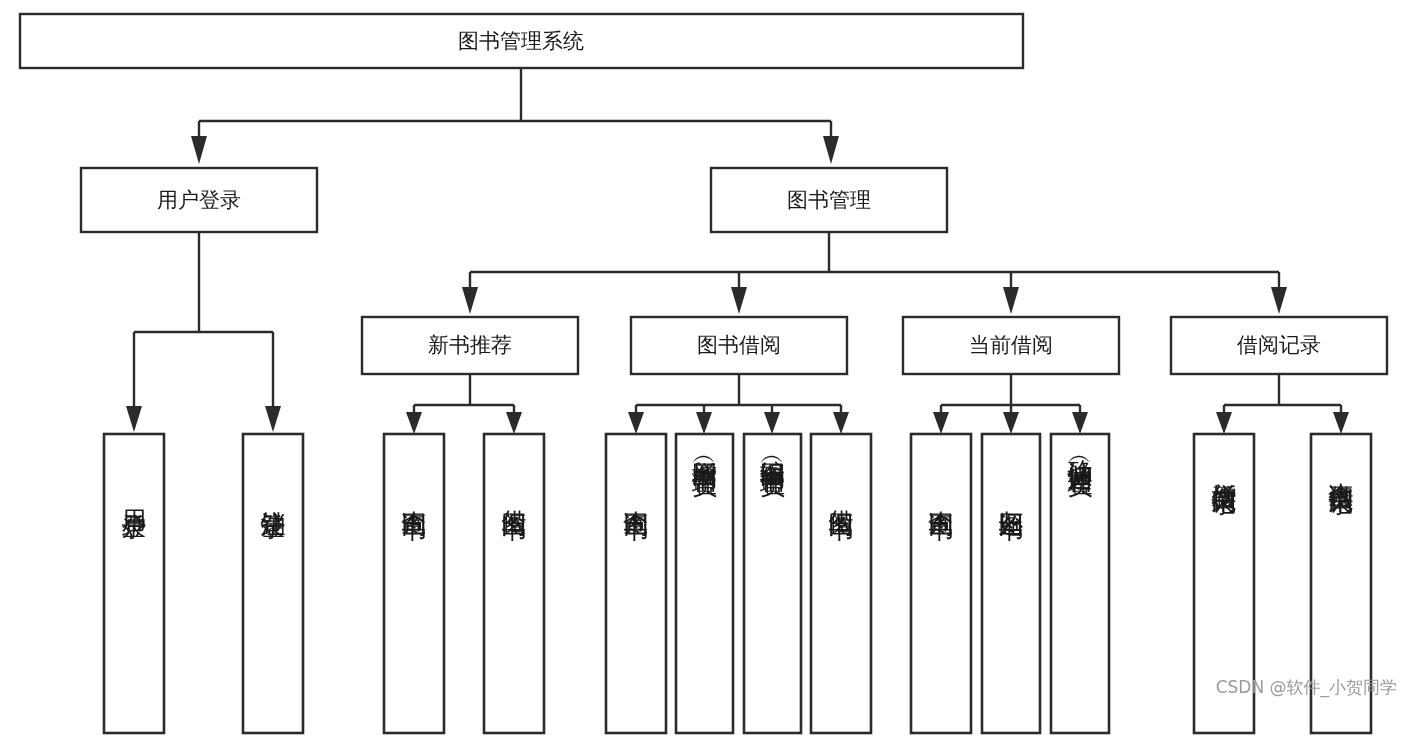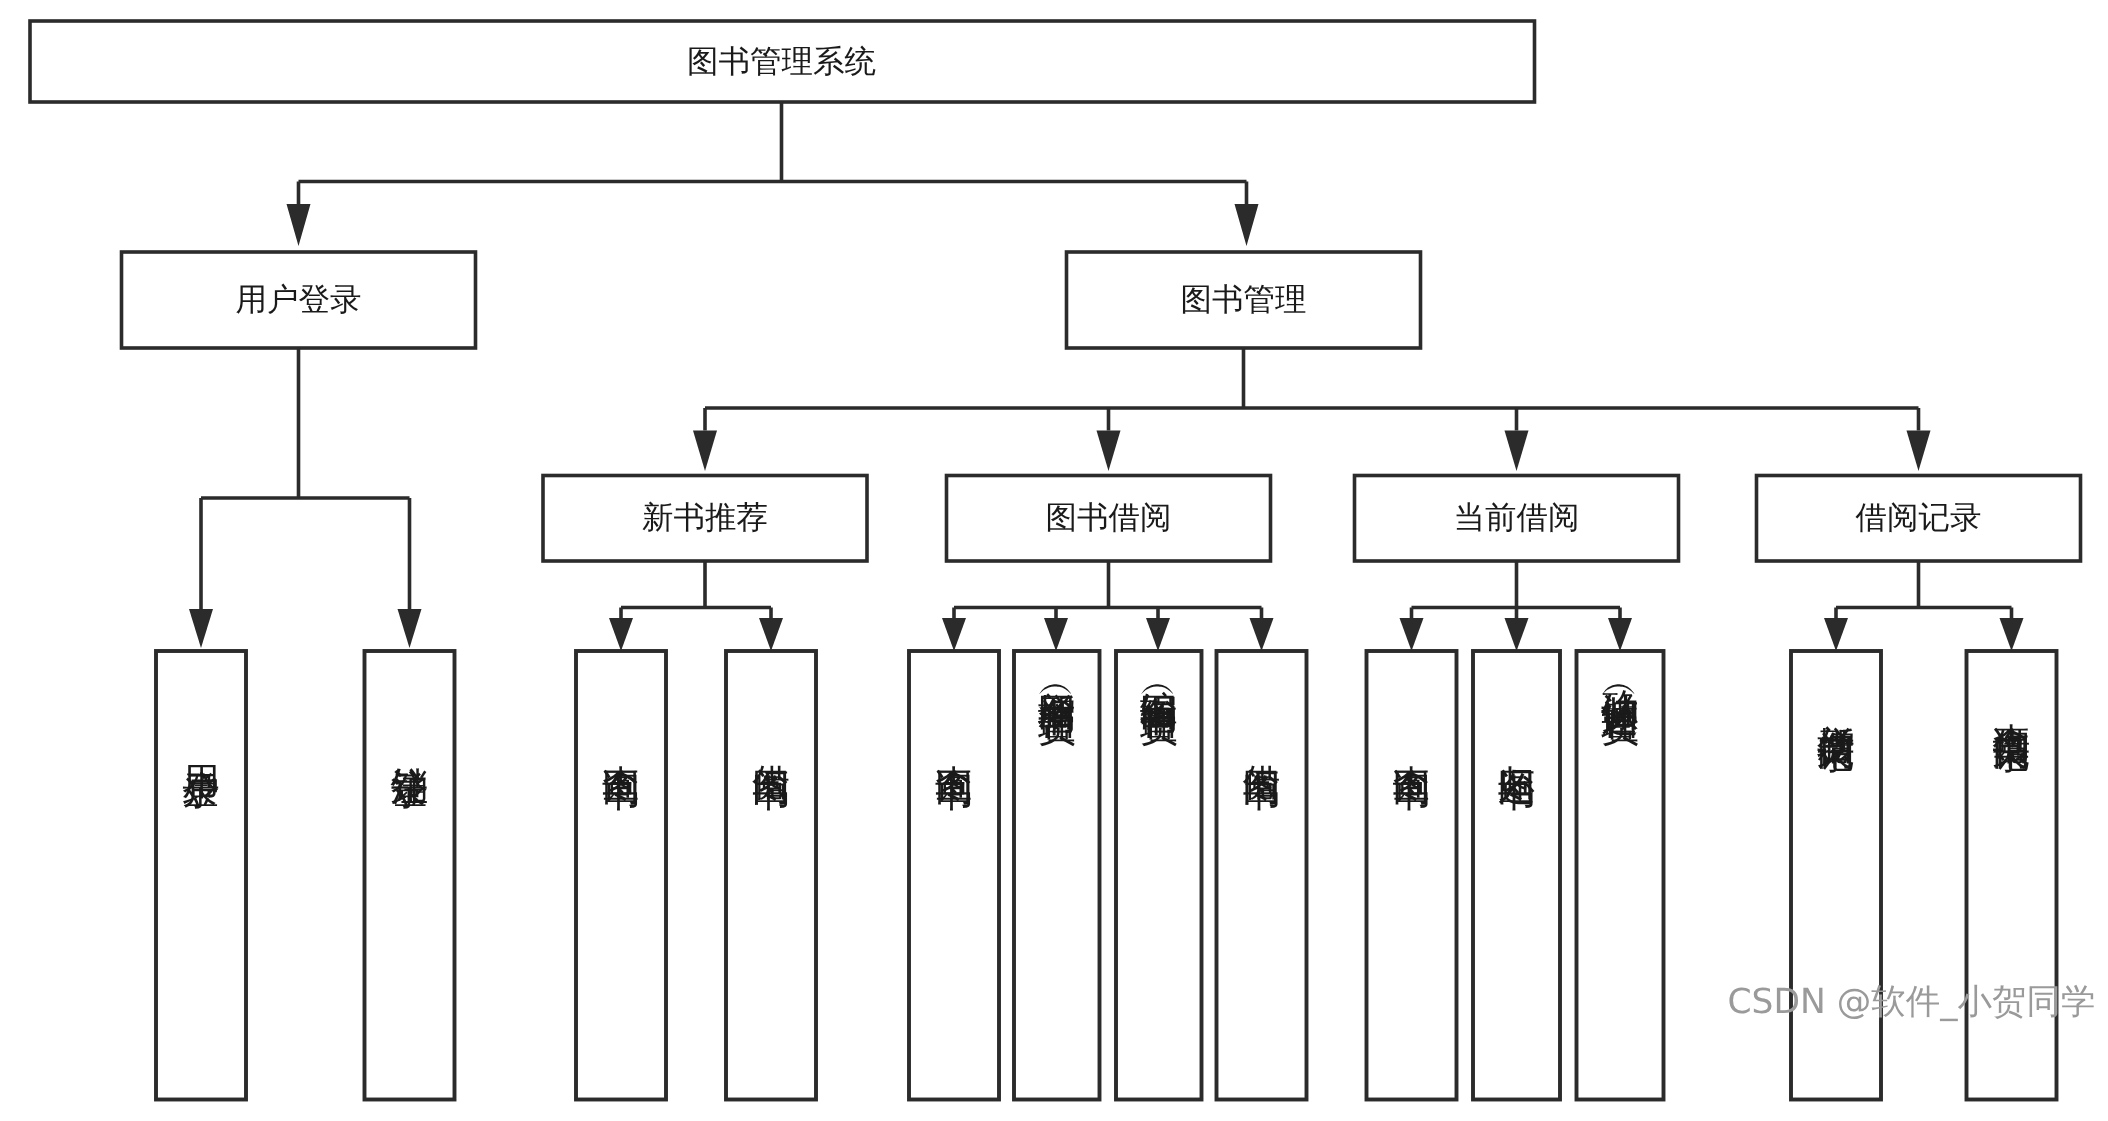--- a/index.html
+++ b/index.html
@@ -65,23 +65,23 @@
     font-family: "DejaVu Sans", "Liberation Sans", sans-serif;
     font-size: 25px;
     line-height: 1.08;
     letter-spacing: 2px;
     color: #1a1a1a;
     white-space: nowrap;
   }
   .watermark {
     position: absolute;
     right: 8px;
-    bottom: 22px;
-    font-family: "DejaVu Sans", "Liberation Sans", sans-serif;
-    font-size: 23px;
+    bottom: 6px;
+    font-family: "DejaVu Sans", "Liberation Sans", sans-serif;
+    font-size: 17px;
     color: #9a9a9a;
     white-space: nowrap;
   }
 </style>
 </head>
 <body>
 
 <div id="diagram-root">
 
   <svg class="diagram-canvas" viewBox="0 0 1405 747">

